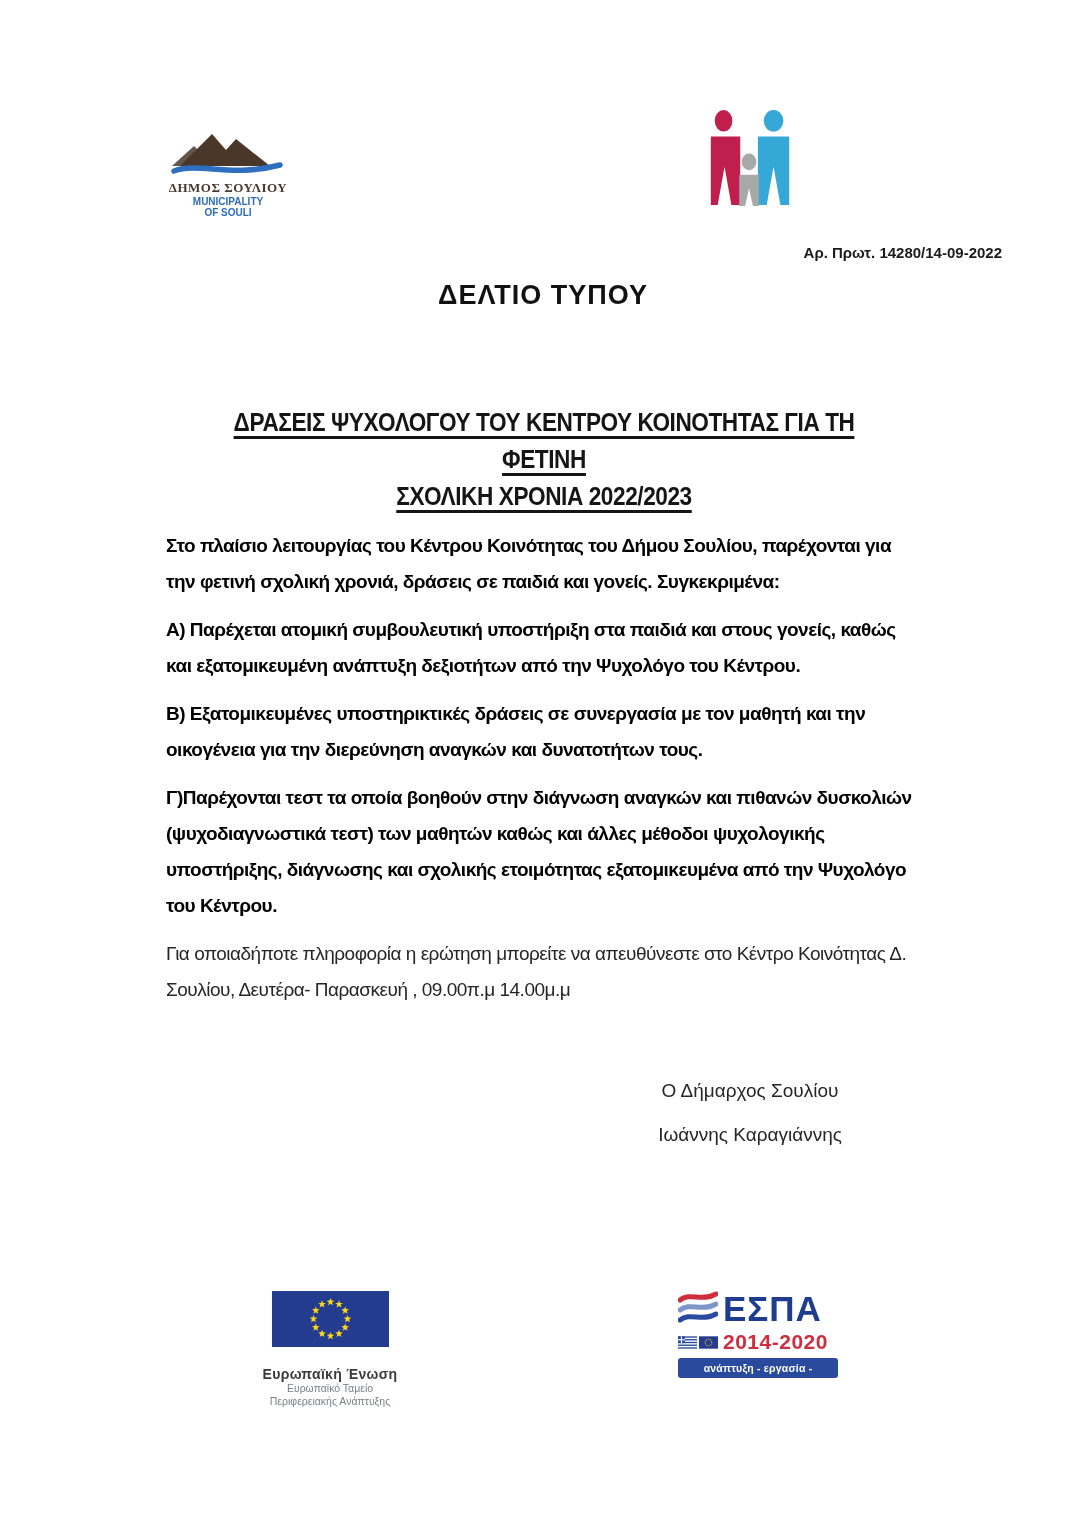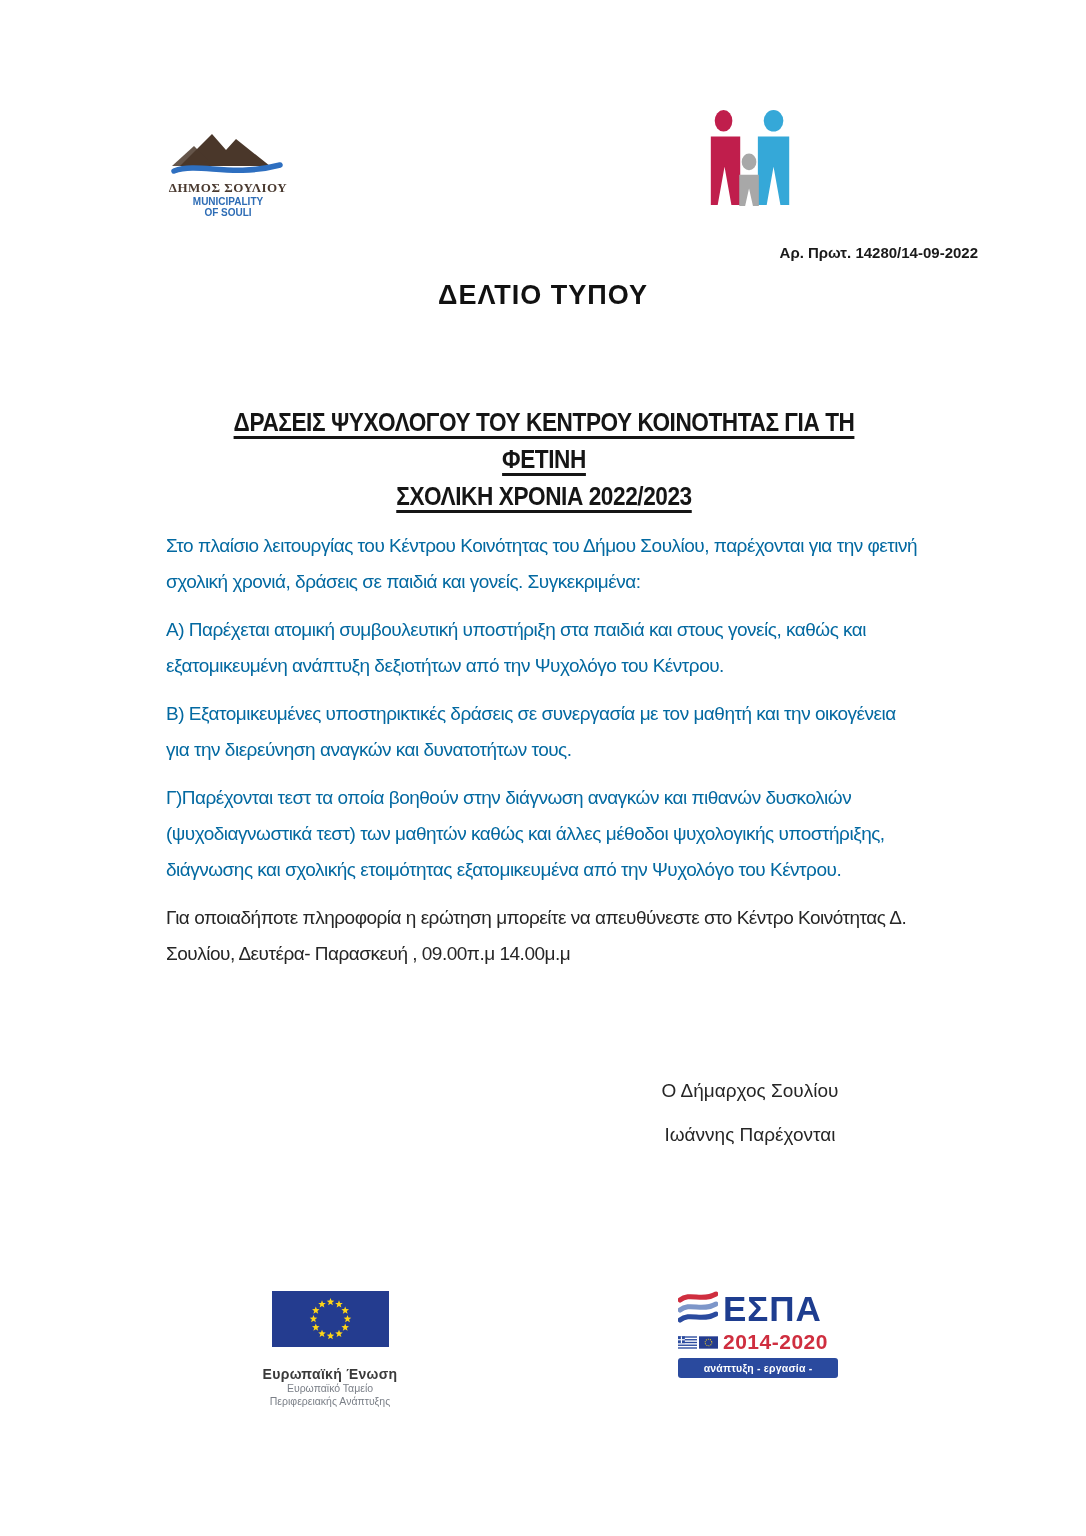--- a/index.html
+++ b/index.html
@@ -19,36 +19,36 @@
   .muni-title { font-family:"Liberation Serif", serif; font-weight:bold; font-size:13px;
                 letter-spacing:0.5px; color:#4a3a30; margin-top:2px; }
   .muni-sub   { font-family:Liberation Sans, sans-serif; font-weight:bold; font-size:10px;
                 color:#2d6cb5; line-height:11px; }
 
   .cc-logo { position:absolute; left:708px; top:110px; display:flex; }
   .cc-text { margin-left:10px; padding-top:22px; font-weight:bold; font-size:27px;
              line-height:32px; color:#a32044; letter-spacing:-0.5px; }
 
   .protocol { position:absolute; top:244px; left:0; width:100%; text-align:right;
-              padding-right:108px; font-size:15px; font-weight:bold; color:#1a1a1a; }
+              padding-right:84px; font-size:15px; font-weight:bold; color:#1a1a1a; }
 
   
   .doc-title { position:absolute; top:280px; left:0; width:100%; text-align:center;
                font-size:27px; font-weight:bold; letter-spacing:1px; color:#111; }
 
   .content { position:absolute; top:404px; left:166px; width:756px; }
 
   .heading { text-align:center; font-size:26px; font-weight:bold; line-height:37px;
              color:#151515; margin-bottom:13px; }
   .heading-line { display:block; transform:scaleX(.87); transform-origin:50% 50%;
                   text-decoration:underline; text-decoration-thickness:2.5px;
                   text-underline-offset:5px; letter-spacing:-0.5px; }
 
   .para { font-size:19px; line-height:36px; letter-spacing:-0.5px; margin-bottom:12px; }
-  .para.bold { font-weight:normal; color:#0369a1; }
+  .para.bold { font-weight:bold; color:#000000; }
   .para.regular { font-weight:normal; color:#262626; }
   .email { color:#0b63c5; text-decoration:underline; cursor:pointer; }
 
   .signature { position:absolute; top:1080px; left:558px; width:384px; text-align:center;
                font-size:19px; color:#262626; }
   .sig-name { margin-top:22px; }
 
   
   .eu-block { position:absolute; left:254px; top:1291px; width:152px; text-align:center; }
   .eu-block svg { display:block; margin:0 auto; }
@@ -108,21 +108,21 @@
     <p class="para bold">Β) Εξατομικευμένες υποστηρικτικές δράσεις σε συνεργασία με τον μαθητή και την οικογένεια για την διερεύνηση αναγκών και δυνατοτήτων τους.</p>
 
     <p class="para bold">Γ)Παρέχονται τεστ τα οποία βοηθούν στην διάγνωση αναγκών και πιθανών δυσκολιών (ψυχοδιαγνωστικά τεστ)  των μαθητών καθώς και άλλες μέθοδοι ψυχολογικής υποστήριξης, διάγνωσης και σχολικής ετοιμότητας  εξατομικευμένα από την Ψυχολόγο του Κέντρου.</p>
 
     <p class="para regular">Για οποιαδήποτε πληροφορία η ερώτηση μπορείτε να απευθύνεστε στο Κέντρο Κοινότητας Δ. Σουλίου, Δευτέρα- Παρασκευή , 09.00π.μ 14.00μ.μ</p>
 
   </div>
 
   <div class="signature">
     <div>Ο Δήμαρχος Σουλίου</div>
-    <div class="sig-name">Ιωάννης Παρέχονται</div>
+    <div class="sig-name">Ιωάννης Καραγιάννης</div>
   </div>
 
   <div class="eu-block">
     <svg width="117" height="56" viewBox="0 0 117 56">
       <defs>
         <g id="star">
           <polygon points="0,-4 1,-1.4 3.8,-1.2 1.6,0.5 2.4,3.2 0,1.7 -2.4,3.2 -1.6,0.5 -3.8,-1.2 -1,-1.4" fill="#ffd617"></polygon>
         </g>
       </defs>
       <rect width="117" height="56" fill="#243c8f"></rect>

